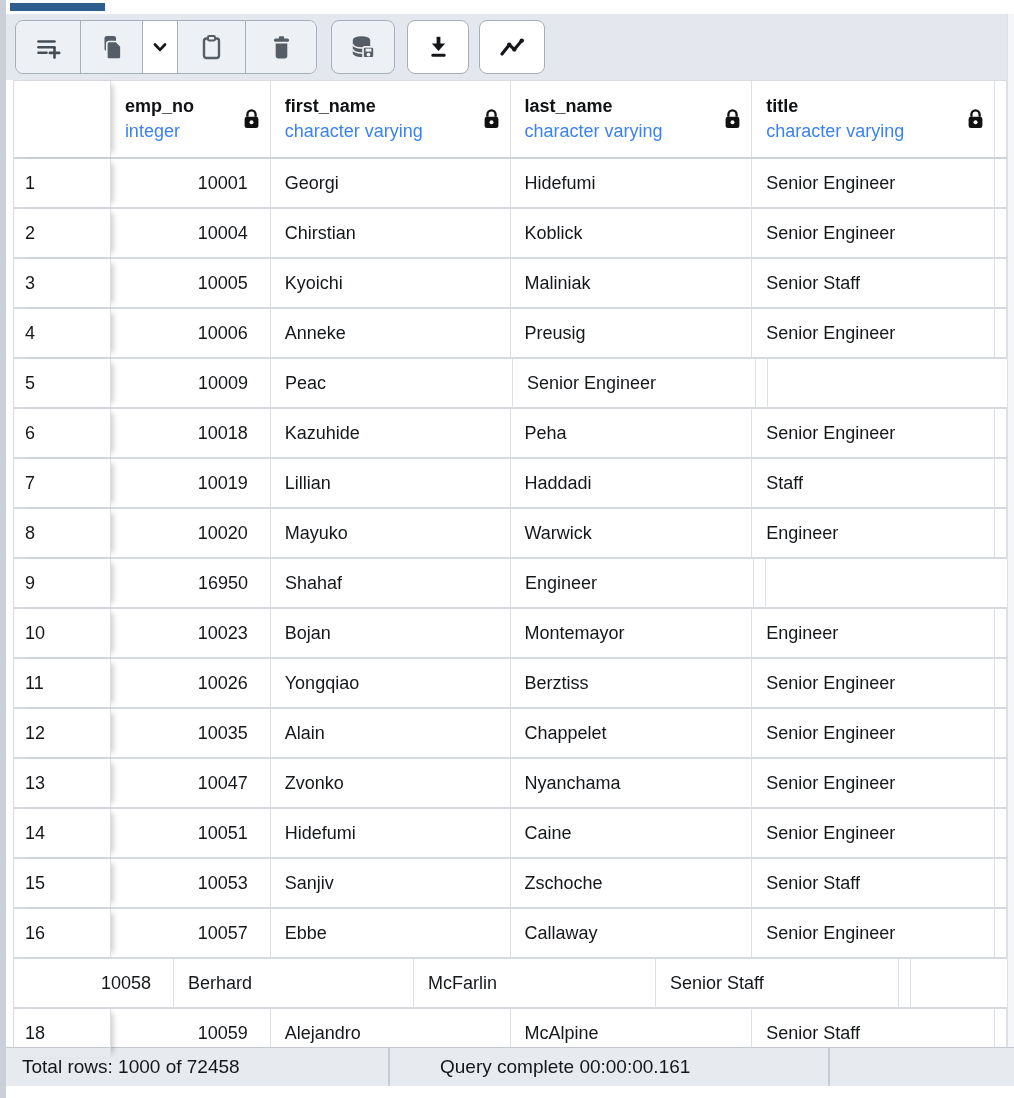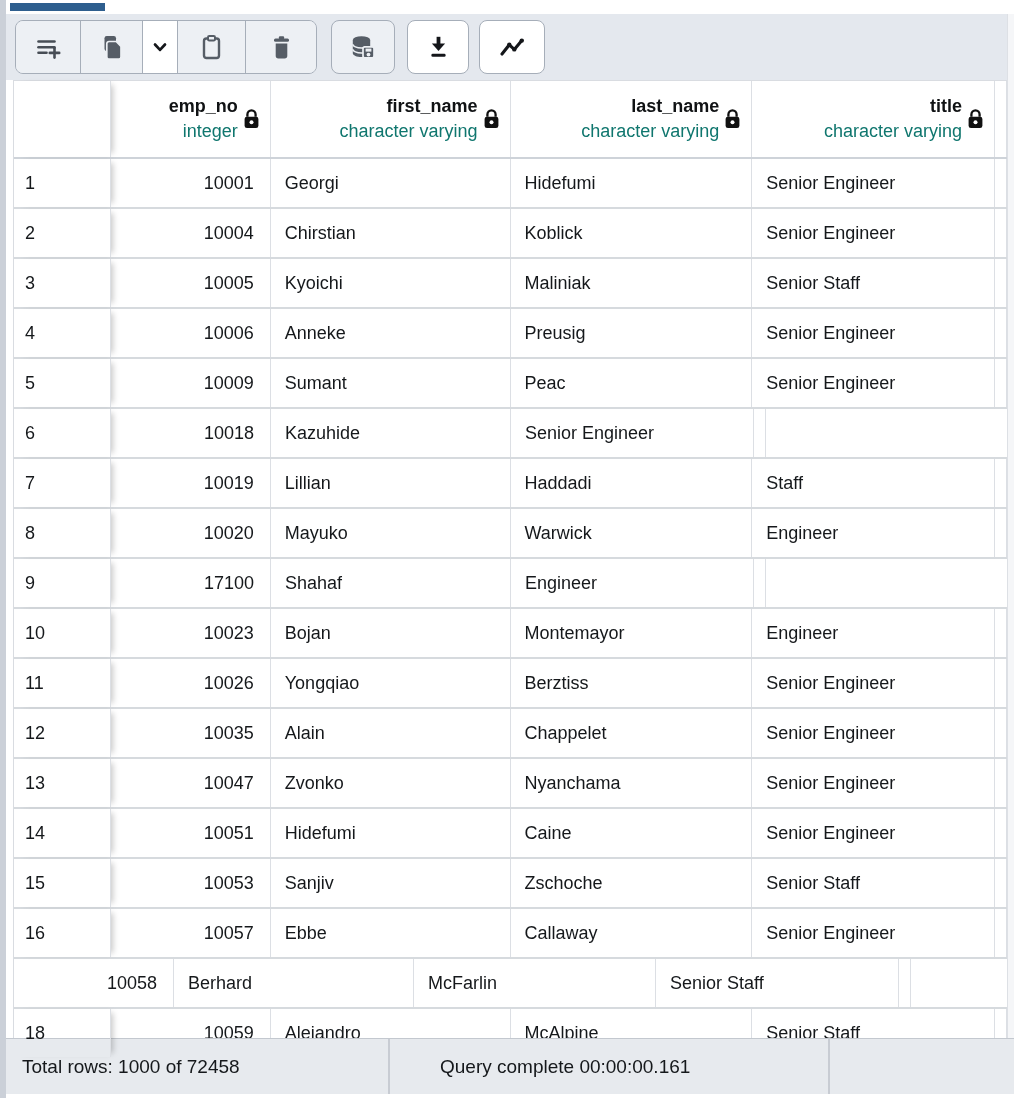--- a/index.html
+++ b/index.html
@@ -23,46 +23,46 @@
   .tb-cell:first-child { border-left:none; }
   .tb-cell.on { background:#ffffff; }
   .tb-btn { height:54px; display:flex; align-items:center; justify-content:center;
             background:#edf0f4; border:1px solid #a6aeb9; border-radius:8px; cursor:pointer; }
   .tb-btn.on { background:#ffffff; }
   .w-add{width:64px}.w-copy{width:62px}.w-chev{width:35px}.w-paste{width:68px}.w-del{width:71px}
   .w-save{width:64px; margin-left:14px}.w-dl{width:62px; margin-left:12px}.w-graph{width:66px; margin-left:10px}
 
   
   .grid { position:absolute; left:13px; top:80px; width:994px;
-          border-left:1px solid #d9dce1; border-top:1px solid #d9dce1; background:#fff;text-align:right; }
+          border-left:1px solid #d9dce1; border-top:1px solid #d9dce1; background:#fff; }
   .grid-header { display:flex; height:78px; background:#fff; border-bottom:2px solid #ced3d9; }
   .hcell { position:relative; border-right:1px solid #dcdfe4; padding:0 32px 0 14px;
            display:flex; flex-direction:column; justify-content:center; cursor:pointer; }
   .hname { font-weight:bold; font-size:18px; color:#101214; line-height:25px; white-space:nowrap; }
-  .htype { font-size:18px; color:#0f766e; line-height:25px; white-space:nowrap; }
+  .htype { font-size:18px; color:#3b82f6; line-height:25px; white-space:nowrap; }
   .hlock { position:absolute; right:9px; top:50%; transform:translateY(-50%); }
   .grid-row { display:flex; height:50px; border-bottom:2px solid #d6dade; background:#fff; }
   .cell { display:flex; align-items:center; border-right:1px solid #dcdfe4;
           font-size:18px; color:#15181b; padding-left:14px; overflow:hidden; white-space:nowrap; cursor:pointer; }
-  .cell.align-right { justify-content:flex-end; padding-left:0; padding-right:16px; }
+  .cell.align-right { justify-content:flex-end; padding-left:0; padding-right:22px; }
   .col-0 { width:97px; padding-left:11px; position:relative; z-index:2;
            box-shadow:6px 0 6px -4px rgba(0,0,0,0.22); }
   .hcell.col-0 { padding:0; }
   .col-1 { width:160px; }
   .col-2 { width:240px; }
   .col-3 { width:242px; }
   .col-4 { width:243px; }
   .col-sliver { width:12px; padding:0; }
 
   
   .scroll-track { position:absolute; left:1007px; top:14px; width:7px; height:1045px;
                   background:#f5f6f8; border-left:1px solid #dde0e5; }
 
   
-  .status-bar { position:absolute; left:6px; bottom:4px; width:1008px; height:56px; background:#e7eaee;
+  .status-bar { position:absolute; left:6px; bottom:12px; width:1008px; height:39px; background:#e7eaee;
                 border-top:1px solid #c3c8cf; display:flex; align-items:center;
                 font-size:19px; color:#15181b; }
   .seg { height:100%; display:flex; align-items:center; border-right:2px solid #c8ccd3; }
   .seg-0 { width:384px; padding-left:16px; }
   .seg-1 { width:440px; padding-left:50px; }
   .seg-2 { flex:1; border-right:none; }
 
   svg { display:block; }
 </style>
 </head>
@@ -224,29 +224,29 @@
           <div class="cell col-0">4</div>
           <div class="cell col-1 align-right">10006</div>
           <div class="cell col-2">Anneke</div>
           <div class="cell col-3">Preusig</div>
           <div class="cell col-4">Senior Engineer</div>
           <div class="cell col-sliver"></div>
         </div>
         <div class="grid-row">
           <div class="cell col-0">5</div>
           <div class="cell col-1 align-right">10009</div>
-          <div class="cell col-2">Sumant</div>
           <div class="cell col-3">Peac</div>
           <div class="cell col-4">Senior Engineer</div>
           <div class="cell col-sliver"></div>
         </div>
         <div class="grid-row">
           <div class="cell col-0">6</div>
           <div class="cell col-1 align-right">10018</div>
           <div class="cell col-2">Kazuhide</div>
+          <div class="cell col-3">Peha</div>
           <div class="cell col-4">Senior Engineer</div>
           <div class="cell col-sliver"></div>
         </div>
         <div class="grid-row">
           <div class="cell col-0">7</div>
           <div class="cell col-1 align-right">10019</div>
           <div class="cell col-2">Lillian</div>
           <div class="cell col-3">Haddadi</div>
           <div class="cell col-4">Staff</div>
           <div class="cell col-sliver"></div>
@@ -254,21 +254,21 @@
         <div class="grid-row">
           <div class="cell col-0">8</div>
           <div class="cell col-1 align-right">10020</div>
           <div class="cell col-2">Mayuko</div>
           <div class="cell col-3">Warwick</div>
           <div class="cell col-4">Engineer</div>
           <div class="cell col-sliver"></div>
         </div>
         <div class="grid-row">
           <div class="cell col-0">9</div>
-          <div class="cell col-1 align-right">17100</div>
+          <div class="cell col-1 align-right">16950</div>
           <div class="cell col-2">Shahaf</div>
           <div class="cell col-4">Engineer</div>
           <div class="cell col-sliver"></div>
         </div>
         <div class="grid-row">
           <div class="cell col-0">10</div>
           <div class="cell col-1 align-right">10023</div>
           <div class="cell col-2">Bojan</div>
           <div class="cell col-3">Montemayor</div>
           <div class="cell col-4">Engineer</div>

